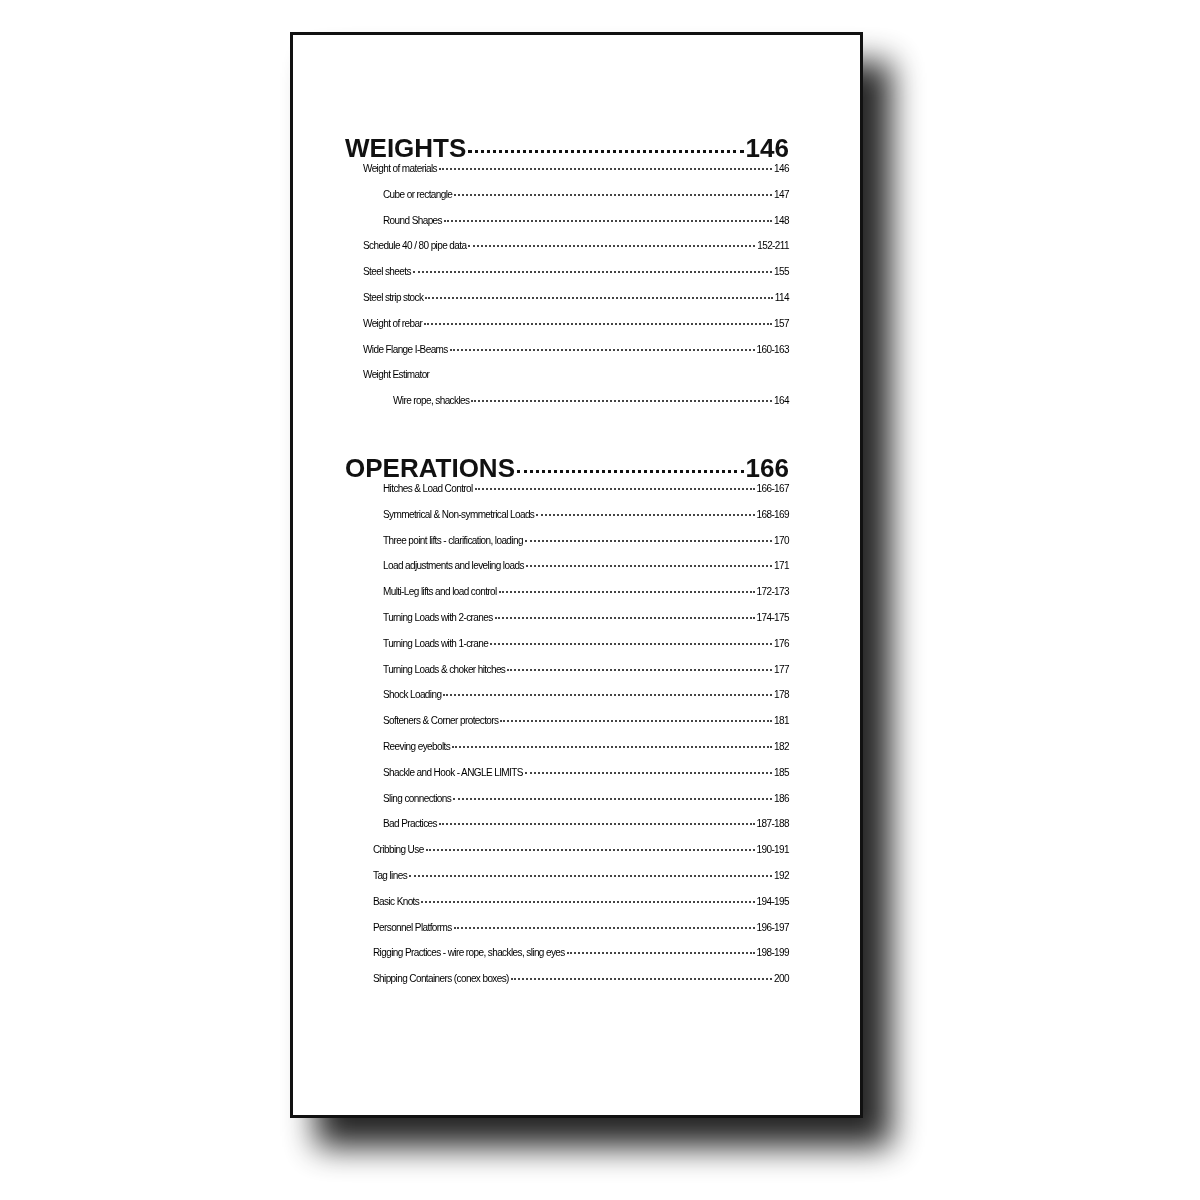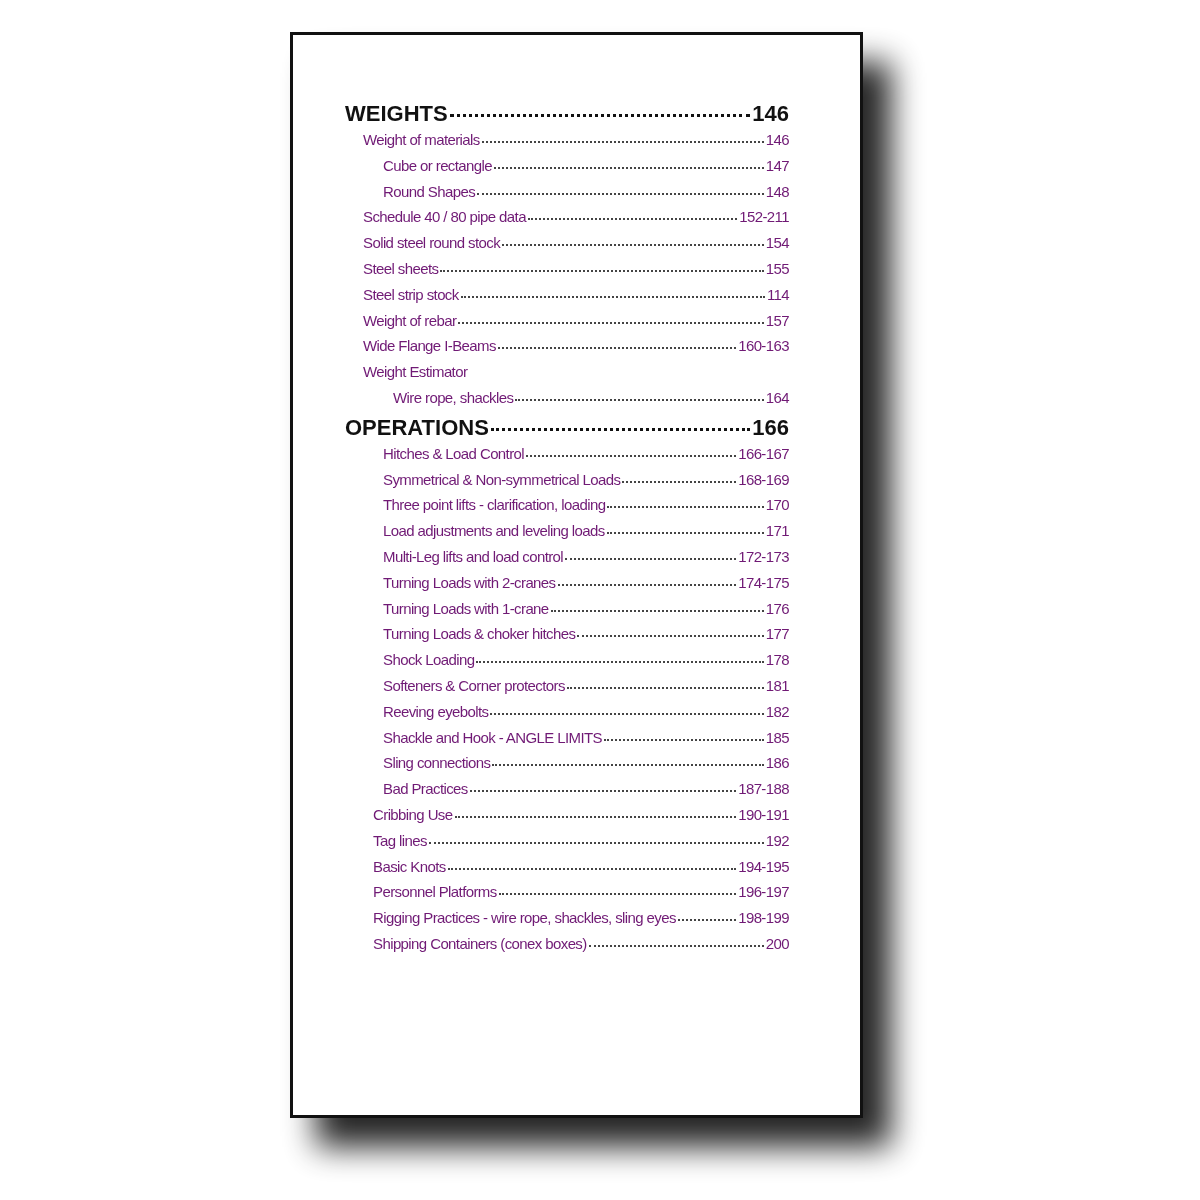--- a/index.html
+++ b/index.html
@@ -10,36 +10,36 @@
   .shadow {
     position:absolute; left:316px; top:62px; width:575px; height:1085px;
     background:#000; filter: blur(16px); opacity:0.85;
   }
   .card {
     position:absolute; left:290px; top:32px; width:567px; height:1080px;
     background:#fff; border:3px solid #111; box-sizing:content-box;
   }
   .toc { position:absolute; left:52px; top:66px; width:444px; }
   .row {
-    display:flex; align-items:baseline; height:25.8px; color:#701a75;
-    font-size:15px; letter-spacing:-0.6px; transform-origin:left;
+    display:flex; align-items:baseline; height:25.8px; color:#000000;
+    font-size:10px; letter-spacing:-0.6px; transform-origin:left;
     font-stretch: condensed;
   }
   .row .label { white-space:nowrap; font-family:"Liberation Sans Narrow","Liberation Sans",sans-serif; }
   .row .dots {
     flex:1; margin:0 2px; height:1px; position:relative; top:-2px;
     border-bottom:2px dotted #444;
   }
   .row .page { white-space:nowrap; }
   .row.l1 { padding-left:18px; }
   .row.l2 { padding-left:38px; }
   .row.l3 { padding-left:48px; }
   .row.l1b { padding-left:28px;justify-content:space-between; }
   .row.head {
-    font-weight:bold; font-size:22px; color:#111; height:30px; letter-spacing:0;
+    font-weight:bold; font-size:26px; color:#111; height:30px; letter-spacing:0;margin-top:32px;
   }
   .row.head .dots { border-bottom:3px dotted #111; top:-4px; }
   .row.nodots .dots { border:none; }
 </style>
 </head>
 <body>
 
 <div class="shadow"></div>
 <div class="card">
   <div class="toc" id="toc">
@@ -62,25 +62,20 @@
         <span class="label">Round Shapes</span>
         <span class="dots"></span>
         <span class="page">148</span>
       </div>
       <div class="row l1">
         <span class="label">Schedule 40 / 80 pipe data</span>
         <span class="dots"></span>
         <span class="page">152-211</span>
       </div>
       <div class="row l1">
-        <span class="label">Solid steel round stock</span>
-        <span class="dots"></span>
-        <span class="page">154</span>
-      </div>
-      <div class="row l1">
         <span class="label">Steel sheets</span>
         <span class="dots"></span>
         <span class="page">155</span>
       </div>
       <div class="row l1">
         <span class="label">Steel strip stock</span>
         <span class="dots"></span>
         <span class="page">114</span>
       </div>
       <div class="row l1">

